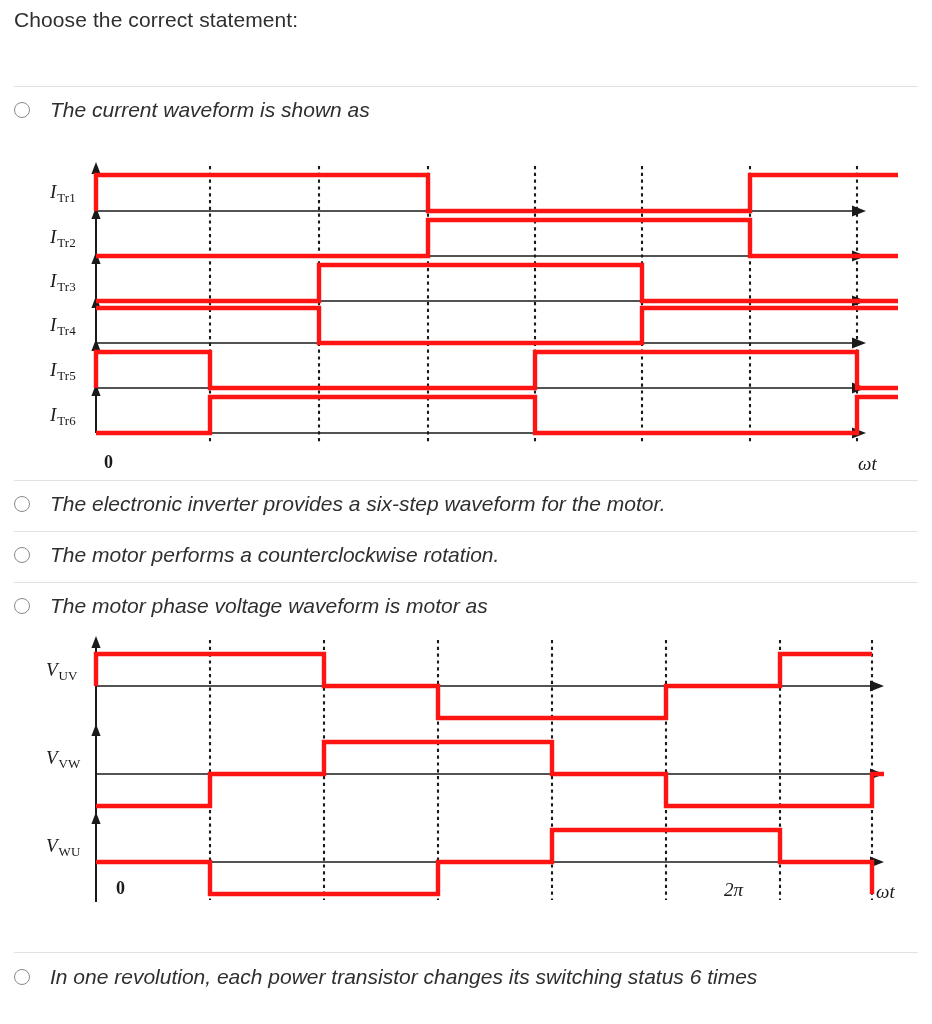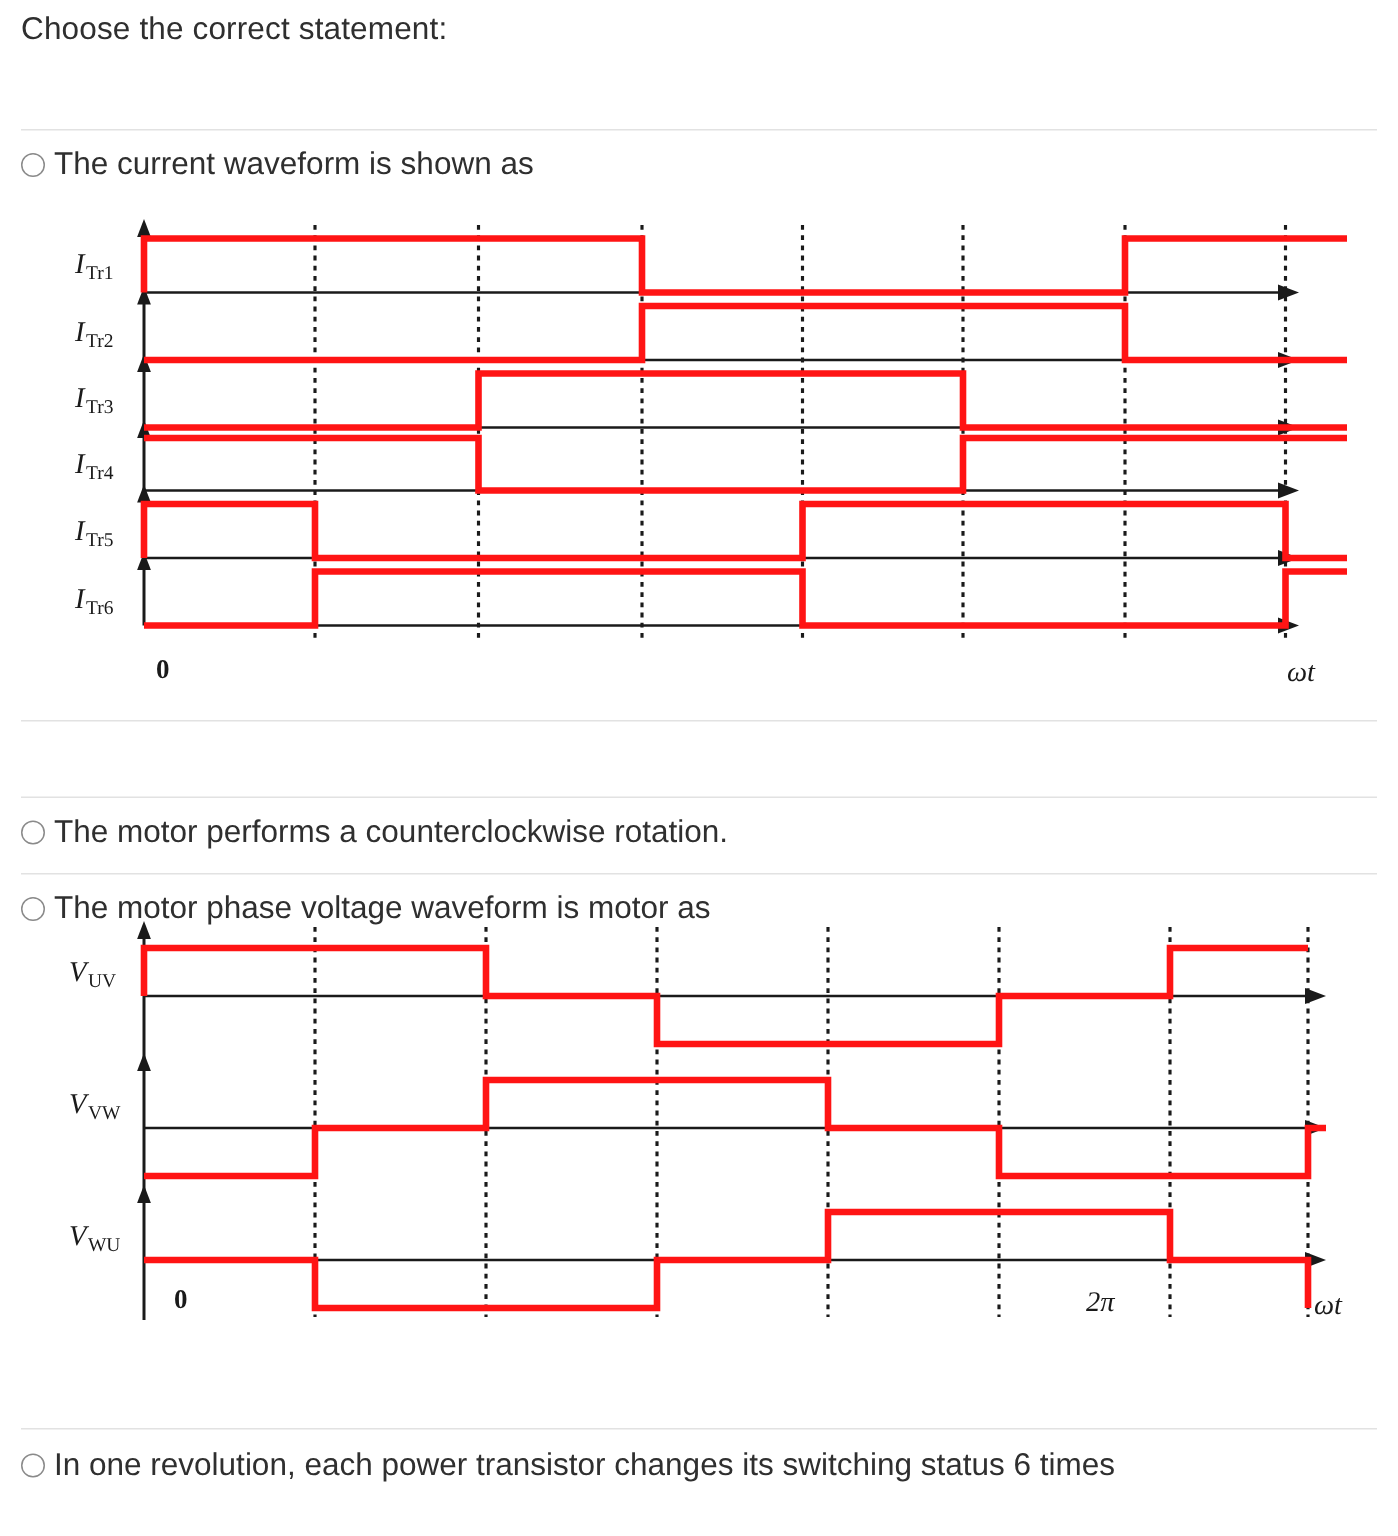--- a/index.html
+++ b/index.html
@@ -18,22 +18,22 @@
     letter-spacing:0.1px;
   }
 
   .divider{
     position:absolute;left:14px;width:904px;height:1px;
     background:#e2e2e2;
   }
 
   .option{
     position:absolute;left:14px;
-    display:flex;align-items:flex-start;gap:6px;
-    font-size:21px;line-height:28px;color:#2f2f2f;
+    display:flex;align-items:flex-start;gap:20px;
+    font-size:21px;line-height:28px;color:#2f2f2f;font-style:italic;
   }
   .radio{
     width:14px;height:14px;border:1.5px solid #8a8a8a;border-radius:50%;
     background:#fff;flex:0 0 auto;margin-top:6px;
   }
   .opt-label{white-space:nowrap;}
 
   
   .figure{position:absolute;}
   .figure svg{display:block;}
@@ -61,21 +61,21 @@
 
   <div class="prompt">Choose the correct statement:</div>
 
   <div class="divider" style="top:86px;"></div>
 
   <div class="option" style="top:96px;">
     <span class="radio"></span>
     <span class="opt-label">The current waveform is shown as</span>
   </div>
 
-  <div class="figure" style="left:36px;top:140px;">
+  <div class="figure" style="left:36px;top:156px;">
   <svg width="870" height="330" viewBox="0 0 870 330" xmlns="http://www.w3.org/2000/svg" role="img">
 
     <g>
       <line class="vaxis" x1="60" y1="14" x2="60" y2="55"></line>
       <polygon class="arrowhead" points="60,6 55.4,18 64.6,18"></polygon>
       <line class="vaxis" x1="60" y1="59" x2="60" y2="100"></line>
       <polygon class="arrowhead" points="60,51 55.4,63 64.6,63"></polygon>
       <line class="vaxis" x1="60" y1="104" x2="60" y2="145"></line>
       <polygon class="arrowhead" points="60,96 55.4,108 64.6,108"></polygon>
       <line class="vaxis" x1="60" y1="148" x2="60" y2="187"></line>
@@ -144,36 +144,40 @@
       </text>
     </g>
 
     <text class="lbl-zero" x="68" y="312">0</text>
     <text class="lbl-axis" x="822" y="314">ωt</text>
   </svg>
   </div>
 
   <div class="divider" style="top:480px;"></div>
 
+  <div class="option" style="top:490px;">
+    <span class="radio"></span>
+    <span class="opt-label">The electronic inverter provides a six-step waveform for the motor.</span>
+  </div>
 
   <div class="divider" style="top:531px;"></div>
 
   <div class="option" style="top:541px;text-align:right;">
     <span class="radio"></span>
     <span class="opt-label">The motor performs a counterclockwise rotation.</span>
   </div>
 
   <div class="divider" style="top:582px;"></div>
 
   <div class="option" style="top:592px;">
     <span class="radio"></span>
     <span class="opt-label">The motor phase voltage waveform is motor as</span>
   </div>
 
-  <div class="figure" style="left:36px;top:606px;">
+  <div class="figure" style="left:36px;top:628px;">
   <svg width="880" height="290" viewBox="0 0 880 290" xmlns="http://www.w3.org/2000/svg" role="img">
 
     <g>
       <line class="vaxis" x1="60" y1="16" x2="60" y2="100"></line>
       <polygon class="arrowhead" points="60,8 55.4,20 64.6,20"></polygon>
       <line class="vaxis" x1="60" y1="104" x2="60" y2="188"></line>
       <polygon class="arrowhead" points="60,96 55.4,108 64.6,108"></polygon>
       <line class="vaxis" x1="60" y1="192" x2="60" y2="274"></line>
       <polygon class="arrowhead" points="60,184 55.4,196 64.6,196"></polygon>
     </g>

